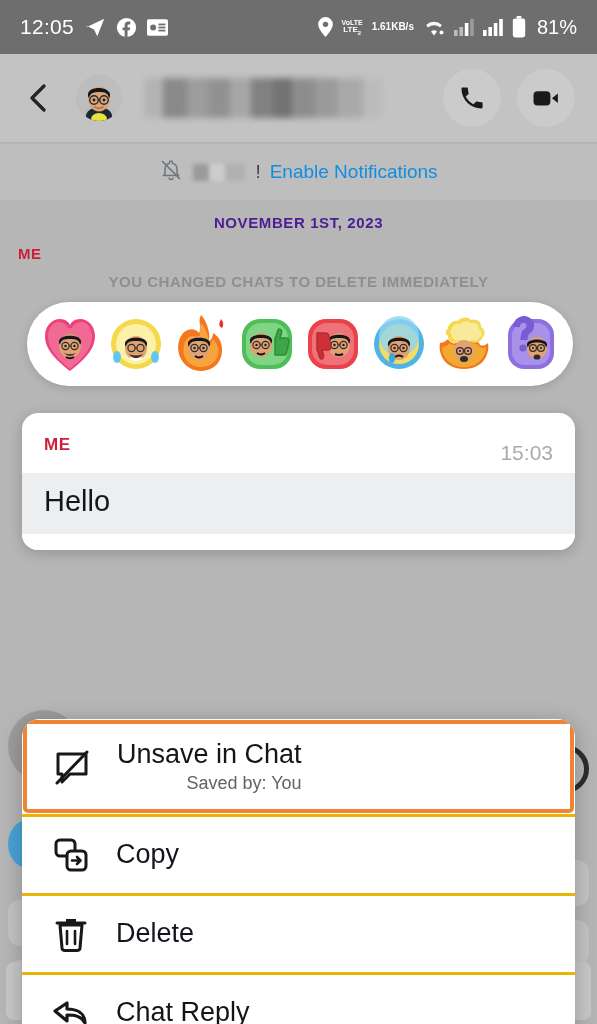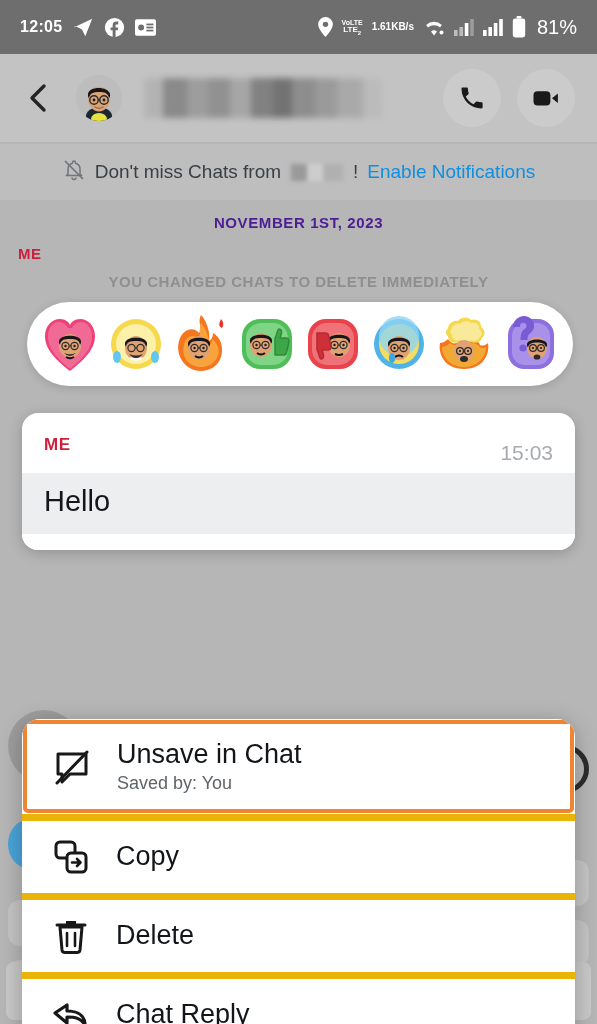--- a/index.html
+++ b/index.html
@@ -19,21 +19,21 @@
   
   .statusbar {
     position: absolute; top: 0; left: 0;
     width: 597px; height: 54px;
     background: #6e6e6e;
     display: flex; align-items: center;
     padding: 0 20px;
     color: #ffffff;
   }
   .sb-left { display: flex; align-items: center; gap: 10px; }
-  .sb-time { font-size: 16px; font-weight: 700; letter-spacing: .3px; }
+  .sb-time { font-size: 21px; font-weight: 400; letter-spacing: .3px; }
   .sb-right { margin-left: auto; display: flex; align-items: center; gap: 9px; }
   .sb-ico { display: flex; align-items: center; justify-content: center; }
   .volte {
     display: flex; flex-direction: column; align-items: center;
     line-height: 1; font-size: 8px; font-weight: 700;
   }
   .volte span:first-child { font-size: 7px; }
   .kbs {
     display: flex; flex-direction: row; align-items: center;
     line-height: 1.15; font-size: 10px; font-weight: 600;
@@ -205,37 +205,37 @@
     border-radius: 18px;
     box-shadow: 0 4px 22px rgba(0,0,0,.25);
     overflow: hidden;
     z-index: 8;
   }
   .menu-item {
     display: flex; align-items: center;
     padding: 0 26px;
     height: 79px;
     cursor: pointer;
-    border-top: 7px solid #eab308;
+    border-top: 3px solid #eab308;
     background: #fff;
   }
   .menu-item:first-child { border-top: none; }
   .menu-item.highlight {
     height: 93px;
     border: 4px solid #ef8432;
     border-radius: 5px;
     margin: 1px;
     padding: 0 22px;
   }
   .mi-icon {
     width: 46px; height: 46px; flex: none;
     display: flex; align-items: center; justify-content: center;
     margin-right: 22px;
   }
-  .mi-texts { display: flex; flex-direction: column; gap: 3px; }
+  .mi-texts { display: flex; flex-direction: column; gap: 3px; align-items: flex-end; }
   .mi-label { font-size: 27px; color: #121519; line-height: 1.15; }
   .mi-sub { font-size: 18px; color: #5f6468; }
 </style>
 </head>
 <body>
 
 <div class="phone">
 
   <div class="statusbar">
     <div class="sb-left">
@@ -345,21 +345,20 @@
     </div>
   </div>
 
   <div class="notif-bar">
     <span>
       <svg width="24" height="24" viewBox="0 0 24 24">
           <path d="M18 16V11a6 6 0 0 0-4.5-5.8V4.5a1.5 1.5 0 0 0-3 0v.7A6 6 0 0 0 6 11v5l-1.6 1.6h15.2zM10 19.5a2 2 0 0 0 4 0" stroke="#70757b" stroke-width="1.5" fill="none" stroke-linejoin="round"></path>
           <path d="M3.5 3.5 20.5 20.5" stroke="#70757b" stroke-width="1.7" stroke-linecap="round"></path>
         </svg>
     </span>
-    <span>Don't miss Chats from</span>
     <span class="notif-blur"></span>
     <span>!</span>
     <span class="notif-link">Enable Notifications</span>
   </div>
 
   <div class="chat-body">
 
     <div class="date-sep">NOVEMBER 1ST, 2023</div>
 
     <div class="msg-row">

